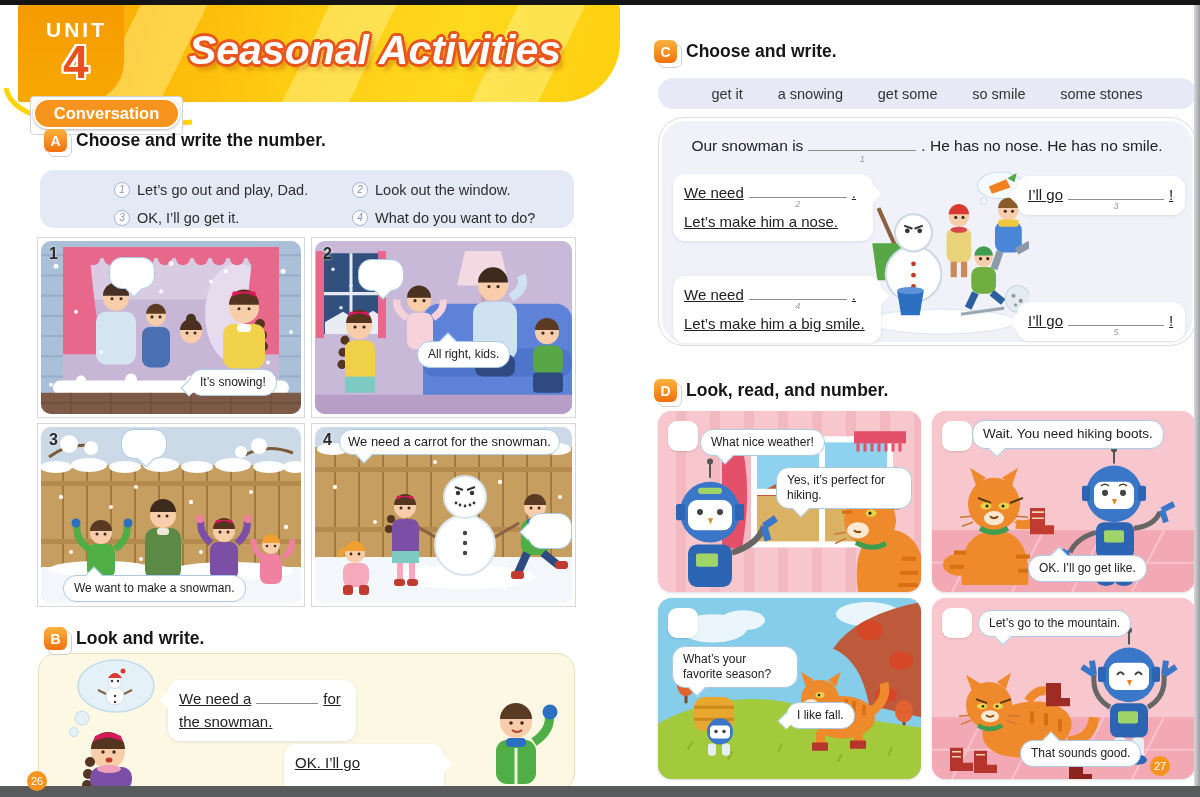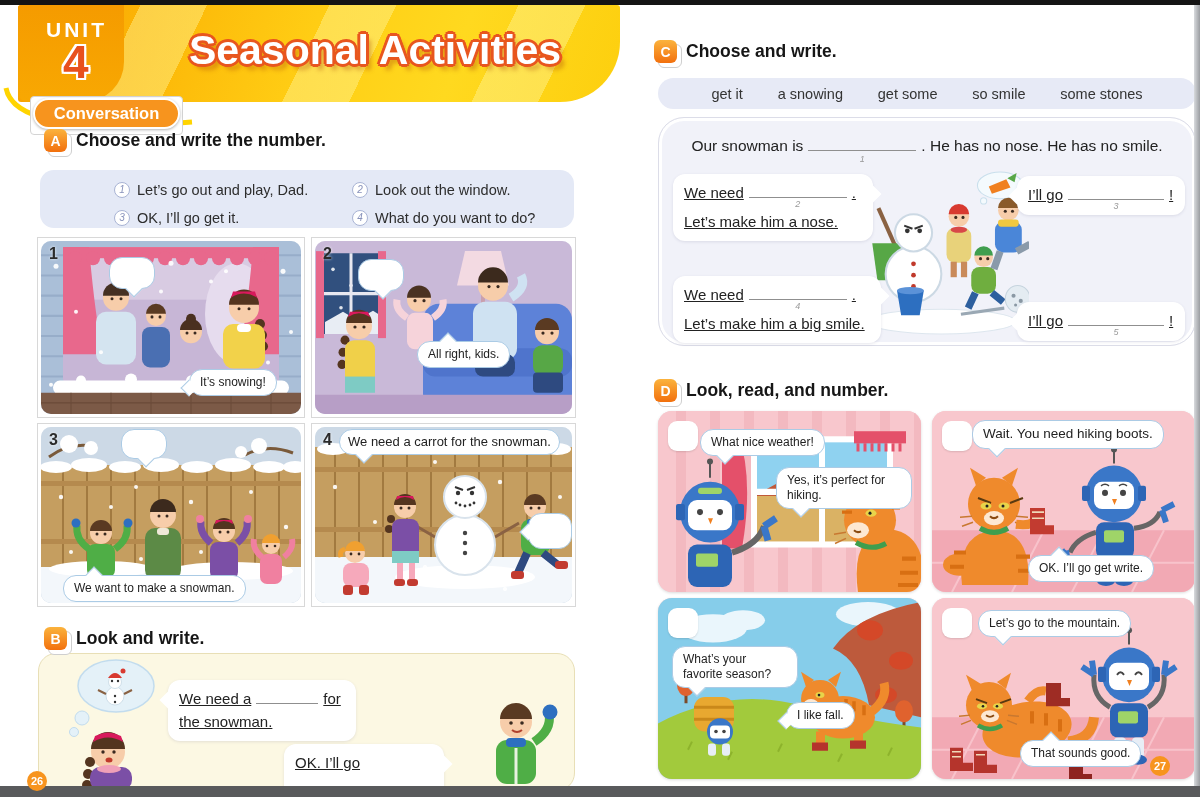--- a/index.html
+++ b/index.html
@@ -15,21 +15,21 @@
     background:linear-gradient(108deg,#f79d00 0%,#fcb607 22%,#ffcd14 48%,#ffd91f 72%,#fdcf0e 100%);
     border-radius:3px 3px 60px 3px; z-index:5; }
   .banner .stripes { position:absolute; inset:0; border-radius:inherit;
     background:repeating-linear-gradient(116deg, rgba(255,255,255,0) 0 110px, rgba(255,244,150,.45) 110px 170px); }
   .unit-block { position:absolute; left:0; top:0; width:106px; height:97px;
     background:linear-gradient(180deg,#f59b00,#f8a802); border-radius:3px 0 40px 10px; }
   .unit-label { position:absolute; left:28px; top:13px; color:#fff; font-weight:bold; font-size:21px; letter-spacing:3px; }
   .unit-num { position:absolute; left:45px; top:30px; font-size:46px; font-weight:bold; color:#e8511d;
     text-shadow:2px 0 #fff,-2px 0 #fff,0 2px #fff,0 -2px #fff,2px 2px #fff,-2px -2px #fff,2px -2px #fff,-2px 2px #fff; }
   .unit-title { position:absolute; left:118px; top:22px; width:478px; text-align:center;
-    font-size:41px; font-weight:bold; color:#fff;
+    font-size:41px; font-weight:bold; font-style:italic; color:#fff;
     text-shadow:3px 0 #e8561e,-3px 0 #e8561e,0 3px #e8561e,0 -3px #e8561e,2px 2px #e8561e,-2px -2px #e8561e,2px -2px #e8561e,-2px 2px #e8561e,5px 6px 4px rgba(160,60,10,.35); }
   .swoosh { position:absolute; left:0px; top:80px; z-index:3; }
   .tab-card { position:absolute; left:30px; top:96px; width:153px; height:39px; background:#fff;
     border:1px solid #d4d4d4; border-radius:4px; z-index:6; }
   .tab-pill { position:absolute; left:33px; top:98px; width:147px; height:31px; background:#f7941e;
     border:2px solid #fff; border-radius:17px; box-shadow:0 1px 3px rgba(0,0,0,.3); z-index:7;
     color:#fff; font-weight:bold; font-size:16.5px; text-align:center; line-height:26px; }
 
   
   .sec-head { position:absolute; display:flex; align-items:center; gap:9px; z-index:8; }
@@ -94,21 +94,21 @@
 
   
   .dpanel { position:absolute; width:263px; height:181px; border-radius:14px; overflow:hidden;
     box-shadow:0 1px 3px rgba(0,0,0,.15); background:#f8c7cd; }
   .dpanel svg { display:block; width:100%; height:100%; }
   .numbox { position:absolute; left:10px; top:10px; width:30px; height:30px; background:#fff; border-radius:9px;
     box-shadow:0 1px 2px rgba(0,0,0,.12); z-index:4; }
 
   
   .pgnum { position:absolute; width:20px; height:20px; border-radius:50%; background:#f7941e; color:#fff;
-    font-size:11px; font-weight:bold; display:flex; align-items:center; justify-content:center; z-index:70; }
+    font-size:11px; font-weight:normal; display:flex; align-items:center; justify-content:center; z-index:70; }
 </style>
 </head>
 <body>
 
 <div class="sheet">
   <div class="edge-top"></div>
 
   <svg class="swoosh" width="200" height="60">
     <path d="M6 8 C 12 40 70 52 192 42" stroke="#ffd400" stroke-width="5" fill="none"></path>
   </svg>
@@ -722,21 +722,21 @@
       <path d="M180 87 h5 l-2.5 6 z" fill="#f08020"></path>
       <rect x="164" y="110" width="38" height="36" rx="8" fill="#2d65b5"></rect>
       <rect x="172" y="118" width="20" height="12" rx="2" fill="#9fd468"></rect>
       <rect x="168" y="146" width="12" height="20" rx="4" fill="#e8eef6"></rect>
         <rect x="186" y="146" width="12" height="20" rx="4" fill="#e8eef6"></rect>
       <ellipse cx="174" cy="168" rx="9" ry="5" fill="#2d65b5"></ellipse>
         <ellipse cx="192" cy="168" rx="9" ry="5" fill="#2d65b5"></ellipse>
     </svg>
     <div class="numbox"></div>
     <div class="sb tail-b" style="left:40px;top:9px;font-size:13.5px">Wait. You need hiking boots.</div>
-    <div class="sb tail-t" style="left:96px;top:144px">OK. I’ll go get write.</div>
+    <div class="sb tail-t" style="left:96px;top:144px">OK. I’ll go get like.</div>
   </div>
 
   <div class="dpanel" style="left:658px;top:598px">
     <svg viewBox="0 0 263 179" preserveAspectRatio="none">
       <rect width="263" height="179" fill="#86cdea"></rect>
       <g fill="#eaf6fc">
           <ellipse cx="55" cy="30" rx="34" ry="14"></ellipse>
           <ellipse cx="85" cy="22" rx="22" ry="10"></ellipse>
           <ellipse cx="210" cy="16" rx="32" ry="12"></ellipse>
         </g>

